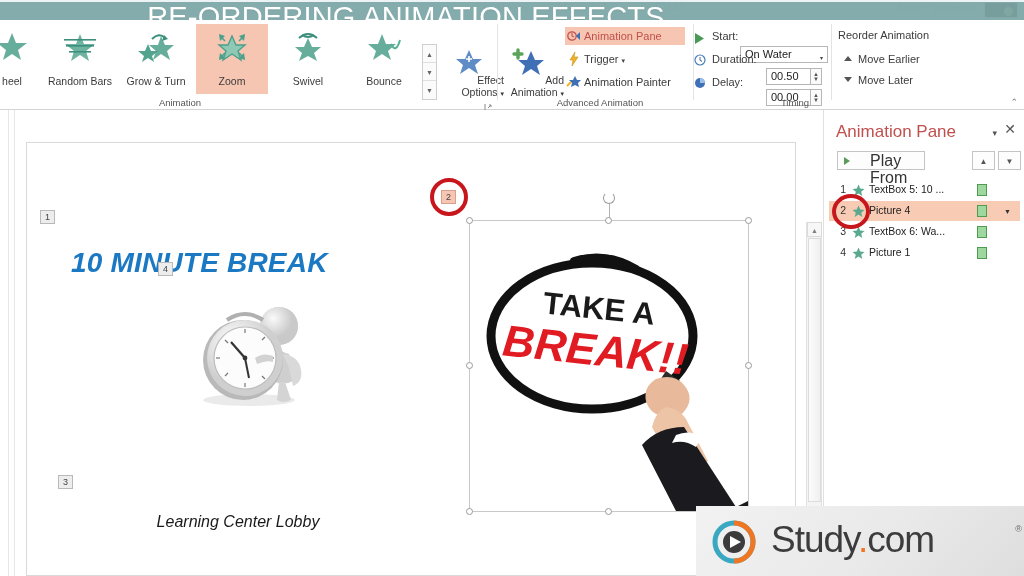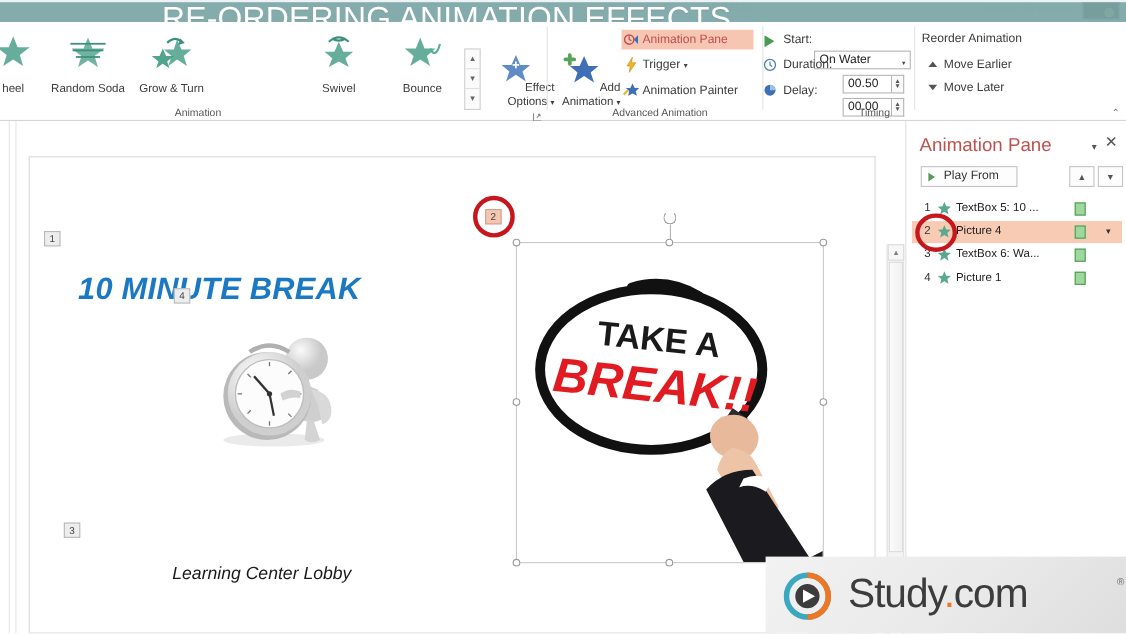--- a/index.html
+++ b/index.html
@@ -209,22 +209,22 @@
     background:#ffffff; border-left:1px solid #e0e0e0;
   }
   .apTitle {
     position:absolute; left:12px; top:12px; font-size:17px; color:#c0504d;
     white-space:nowrap;
   }
   .apMenu { position:absolute; right:27px; top:18px; font-size:9px; color:#555; cursor:pointer;}
   .apClose { position:absolute; right:8px; top:12px; font-size:14px; color:#555; cursor:pointer; line-height:14px;}
   .playFrom {
     position:absolute; left:13px; top:41px; width:88px; height:19px;
-    border:1px solid #c4c4c4; background:#fdfdfd; font-size:11px; color:#333;
-    line-height:17px; padding-left:20px; cursor:pointer;
+    border:1px solid #c4c4c4; background:#fdfdfd; font-size:16px; color:#333;
+    line-height:17px; padding-left:32px; cursor:pointer;
   }
   .playFrom .tri{ position:absolute; left:6px; top:5px; }
   .apNav {
     position:absolute; top:41px; width:23px; height:19px;
     border:1px solid #c4c4c4; background:#fdfdfd; cursor:pointer;
   }
   .apNav i{ position:absolute; left:50%; top:50%; transform:translate(-50%,-50%); font-style:normal; font-size:8px; color:#555;}
 
   .apRow {
     position:absolute; left:5px; width:191px; height:20px; cursor:pointer;
@@ -290,35 +290,48 @@
 
     <div class="galItem" style="left:44px">
       <span class="starIcon">
         <svg width="40" height="32" viewBox="0 0 40 32">
           <polygon points="20,4 24,14 35,14 26,21 29,31 20,25 11,31 14,21 5,14 16,14" fill="#4ba08a" opacity=".8"></polygon>
           <rect x="4" y="9" width="32" height="1.6" fill="#3c8f7c"></rect>
           <rect x="6" y="15" width="28" height="1.6" fill="#3c8f7c"></rect>
           <rect x="9" y="21" width="22" height="1.6" fill="#3c8f7c"></rect>
         </svg>
       </span>
-      <span class="lbl">Random Soda</span>
+      <span class="lbl">Random Bars</span>
     </div>
 
     <div class="galItem" style="left:120px">
       <span class="starIcon">
         <svg width="40" height="32" viewBox="0 0 40 32">
           <polygon points="25,6 29,15 38,15 31,21 34,30 25,24 17,30 20,21 13,15 22,15" fill="#4ba08a" opacity=".85"></polygon>
           <polygon points="12,14 15,21 22,21 16,26 18,32 12,28 6,32 8,26 2,21 9,21" fill="#3f9a82" opacity=".9"></polygon>
           <path d="M16 9 q7 -7 13 -1" stroke="#3c8f7c" stroke-width="2" fill="none"></path>
           <polygon points="28,5 32,9 26,11" fill="#3c8f7c"></polygon>
         </svg>
       </span>
       <span class="lbl">Grow &amp; Turn</span>
     </div>
 
+    <div class="galItem sel" style="left:196px">
+      <span class="starIcon">
+        <svg width="38" height="32" viewBox="0 0 38 32">
+          <polygon points="19,6 23,15 32,15 25,21 28,30 19,24 10,30 13,21 6,15 15,15" fill="#8fc9b5" stroke="#4ba08a" stroke-width="1.4"></polygon>
+          <path d="M7 6 L12 11 M31 6 L26 11 M7 28 L12 23 M31 28 L26 23" stroke="#4ba08a" stroke-width="1.6" fill="none"></path>
+          <polygon points="6,4 12,6 7,11" fill="#4ba08a"></polygon>
+          <polygon points="32,4 26,6 31,11" fill="#4ba08a"></polygon>
+          <polygon points="6,30 12,28 7,23" fill="#4ba08a"></polygon>
+          <polygon points="32,30 26,28 31,23" fill="#4ba08a"></polygon>
+        </svg>
+      </span>
+      <span class="lbl">Zoom</span>
+    </div>
 
     <div class="galItem" style="left:272px">
       <span class="starIcon">
         <svg width="38" height="32" viewBox="0 0 38 32">
           <polygon points="19,8 23,17 32,17 25,23 28,31 19,26 10,31 13,23 6,17 15,17" fill="#4ba08a" opacity=".85"></polygon>
           <path d="M10 8 q9 -8 18 0" stroke="#3c8f7c" stroke-width="2" fill="none"></path>
           <path d="M13 5 q6 4 12 0" stroke="#3c8f7c" stroke-width="2" fill="none"></path>
         </svg>
       </span>
       <span class="lbl">Swivel</span>

